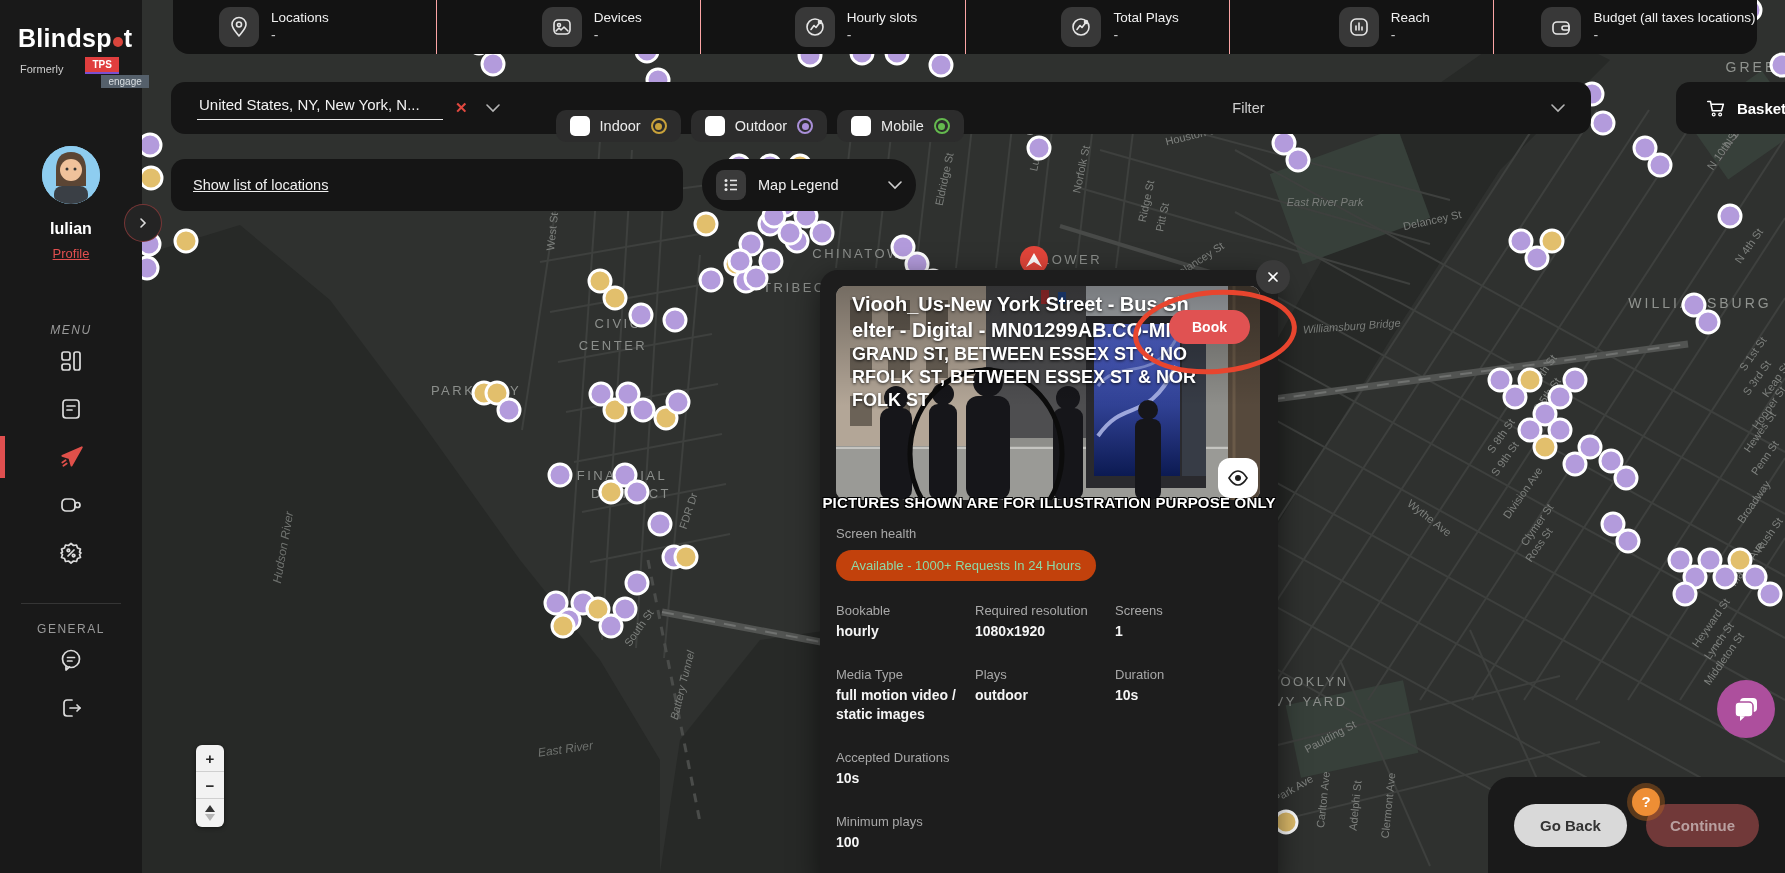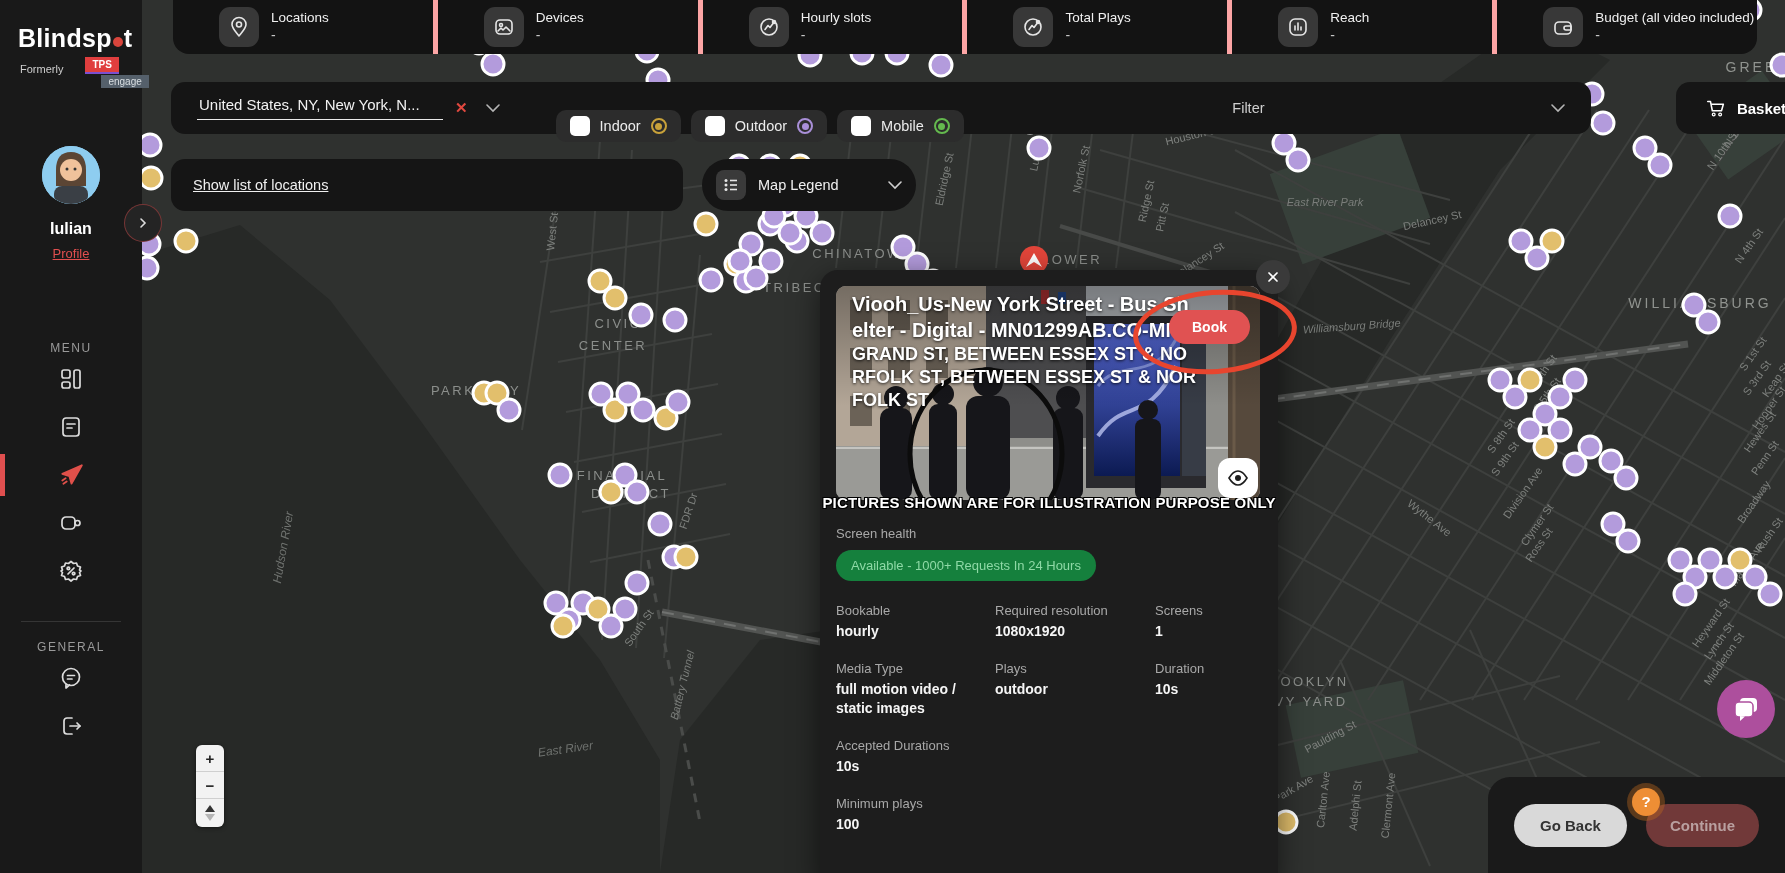--- a/index.html
+++ b/index.html
@@ -32,34 +32,34 @@
   .logo .reddot{display:inline-block;width:10px;height:10px;background:#d8453c;border-radius:50%;margin:0 1px;}
   .formerly-row{align-self:flex-start;margin:4px 0 0 20px;display:flex;align-items:flex-start;}
   .formerly{color:#cfcfcf;font-size:11px;margin-top:6px;}
   .badges{margin-left:22px;display:flex;flex-direction:column;align-items:flex-start;}
   .tps{background:#e03e3e;color:#fff;font-size:10px;font-weight:bold;padding:2px 7px;border-bottom:2px solid #7a4fd0;}
   .engage{background:#55606b;color:#d9dee2;font-size:10px;padding:1px 7px;margin-left:16px;margin-top:1px;}
   .avatar{width:58px;height:58px;border-radius:50%;background:#8ecdf0;margin-top:58px;overflow:hidden;}
   .uname{color:#fff;font-weight:bold;font-size:16px;margin-top:16px;}
   .profile{color:#e04f4f;font-size:13px;text-decoration:underline;margin-top:8px;cursor:pointer;}
   .side-label{color:#9a9a9a;font-size:12px;letter-spacing:1.5px;margin-top:0;}
-  .menu-label{margin-top:80px;}
+  .menu-label{margin-top:62px;font-style:italic;}
   .s-item{position:relative;width:142px;height:48px;display:flex;align-items:center;justify-content:center;cursor:pointer;}
   .s-item svg{stroke:#dcdcdc;fill:none;stroke-width:1.7;stroke-linecap:round;stroke-linejoin:round;}
   .s-item.active::before{content:"";position:absolute;left:0;top:3px;width:5px;height:42px;background:#e04f4f;}
   .divider{width:100px;height:1px;background:#353535;margin:26px 0 18px 0;}
   #expand-btn{position:absolute;left:124px;top:204px;width:36px;height:36px;border-radius:50%;
               background:#242424;border:1px solid rgba(190,70,70,.55);z-index:31;display:flex;
               align-items:center;justify-content:center;color:#ddd;font-size:15px;cursor:pointer;}
 
   
   #stats{position:absolute;left:173px;top:0;width:1584px;height:54px;background:#131313;
          border-radius:0 0 16px 16px;z-index:25;display:flex;}
   .stat{flex:1;display:flex;align-items:center;padding-left:46px;}
-  .stat + .stat{border-left:5px solid #fca5a5;}
+  .stat + .stat{border-left:1px solid #fca5a5;justify-content:center;}
   .stat-icon{width:40px;height:40px;border-radius:11px;background:#383838;display:flex;
              align-items:center;justify-content:center;flex:none;}
   .stat-icon svg{stroke:#e6e6e6;fill:none;stroke-width:1.6;stroke-linecap:round;stroke-linejoin:round;}
   .stat-txt{margin-left:12px;display:flex;flex-direction:column;line-height:1.25;}
   .stat-txt .lbl{color:#f0f0f0;font-size:13.5px;}
   .stat-txt .val{color:#c6c6c6;font-size:14px;}
 
   
   #filter-row{position:absolute;left:171px;top:82px;width:1420px;height:52px;background:#151515;
               border-radius:14px;z-index:25;display:flex;align-items:center;padding:0 26px;box-sizing:border-box;}
@@ -103,23 +103,23 @@
             font-size:14px;padding:9px 23px;border-radius:18px;z-index:3;cursor:pointer;}
   #annotation{position:absolute;left:313px;top:20px;width:154px;height:74px;border:5px solid #e8452e;
               border-radius:50%;z-index:4;pointer-events:none;transform:rotate(-4deg);}
   #eye-btn{position:absolute;right:2px;bottom:2px;width:40px;height:40px;background:#fff;border-radius:12px;
            display:flex;align-items:center;justify-content:center;z-index:3;cursor:pointer;}
   .disclaimer{position:relative;margin-top:-12px;z-index:2;text-align:center;color:#fff;font-weight:800;
               font-size:15px;letter-spacing:.2px;white-space:nowrap;
               text-shadow:1px 1px 0 #000,-1px 1px 0 #000,1px -1px 0 #000,-1px -1px 0 #000;}
   .popup-body{position:absolute;left:16px;right:16px;top:248px;}
   .sh-label{color:#a8a8a8;font-size:13px;margin-top:8px;}
-  .avail-pill{display:inline-block;margin-top:9px;background:#15803d;color:#8ed9a6;font-size:13px;
+  .avail-pill{display:inline-block;margin-top:9px;background:#c2410c;color:#8ed9a6;font-size:13px;
               padding:8px 15px;border-radius:16px;}
-  .fields{display:grid;grid-template-columns:139px 140px 1fr;row-gap:26px;margin-top:22px;gap:20px;}
+  .fields{display:grid;grid-template-columns:139px 140px 1fr;row-gap:26px;margin-top:22px;}
   .fld .flbl{color:#a8a8a8;font-size:13px;}
   .fld .fval{color:#f5f5f5;font-size:14px;font-weight:bold;margin-top:4px;line-height:1.35;}
   .fld.full{grid-column:1 / -1;}
 
   
   #action-bar{position:absolute;right:0;bottom:0;width:297px;height:96px;background:#1a1a1a;
               border-top-left-radius:22px;z-index:35;display:flex;align-items:center;
               justify-content:space-between;padding:0 26px;box-sizing:border-box;}
   #go-back{background:#d9d9d9;color:#333;font-weight:bold;font-size:15px;padding:13px 26px;
            border-radius:24px;cursor:pointer;}
@@ -542,21 +542,21 @@
         </div>
     </div>
     <div class="stat">
       <div class="stat-icon">
         <svg width="22" height="22" viewBox="0 0 22 22">
             <rect x="3" y="6" width="16" height="12" rx="4"></rect>
             <path d="M14 10 h5 v4 h-5 a2 2 0 0 1 0 -4 Z"></path>
           </svg>
       </div>
       <div class="stat-txt">
-          <span class="lbl">Budget (all video included)</span>
+          <span class="lbl">Budget (all taxes locations)</span>
           <span class="val">-</span>
         </div>
     </div>
   </div>
 
   <div id="filter-row">
     <span class="search-field">United States, NY, New York, N...</span>
     <span class="clear-x">✕</span>
     <span class="chev">
       <svg width="14" height="9" viewBox="0 0 14 9">

